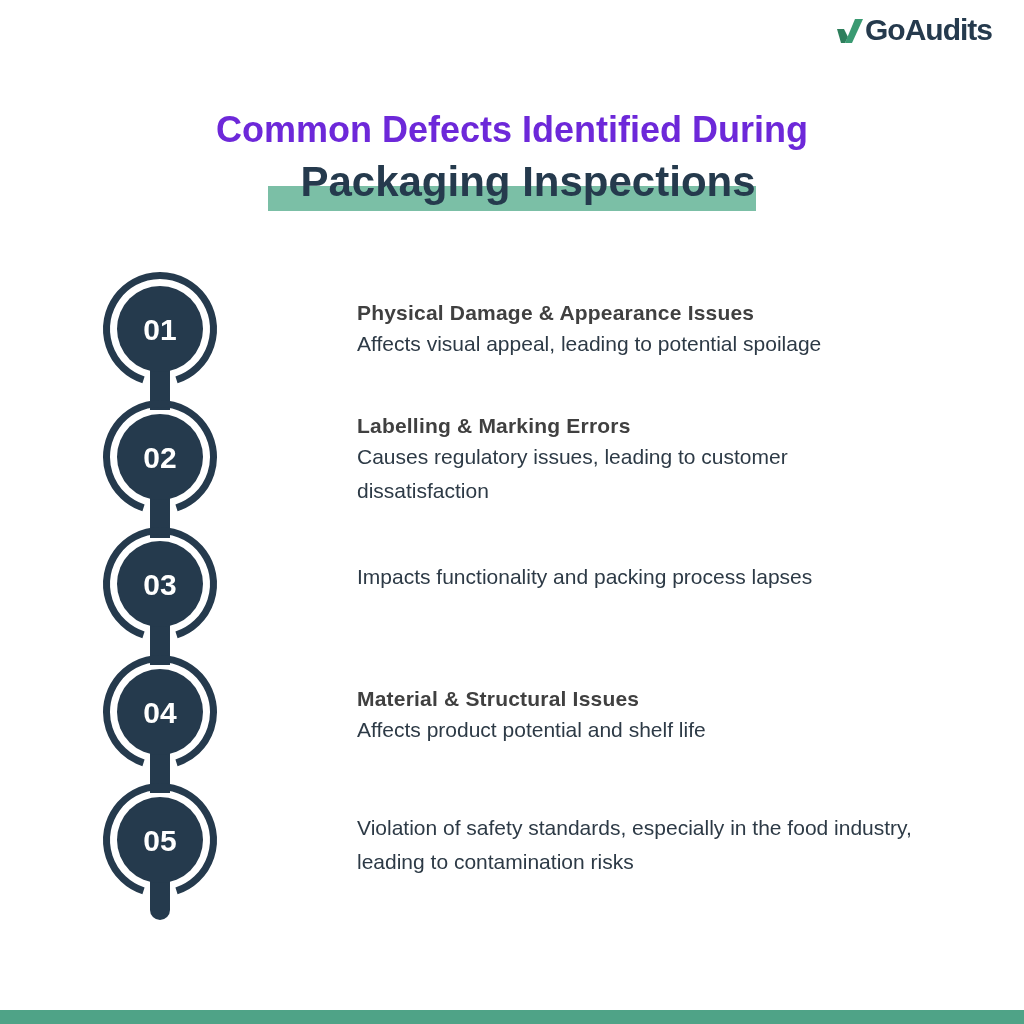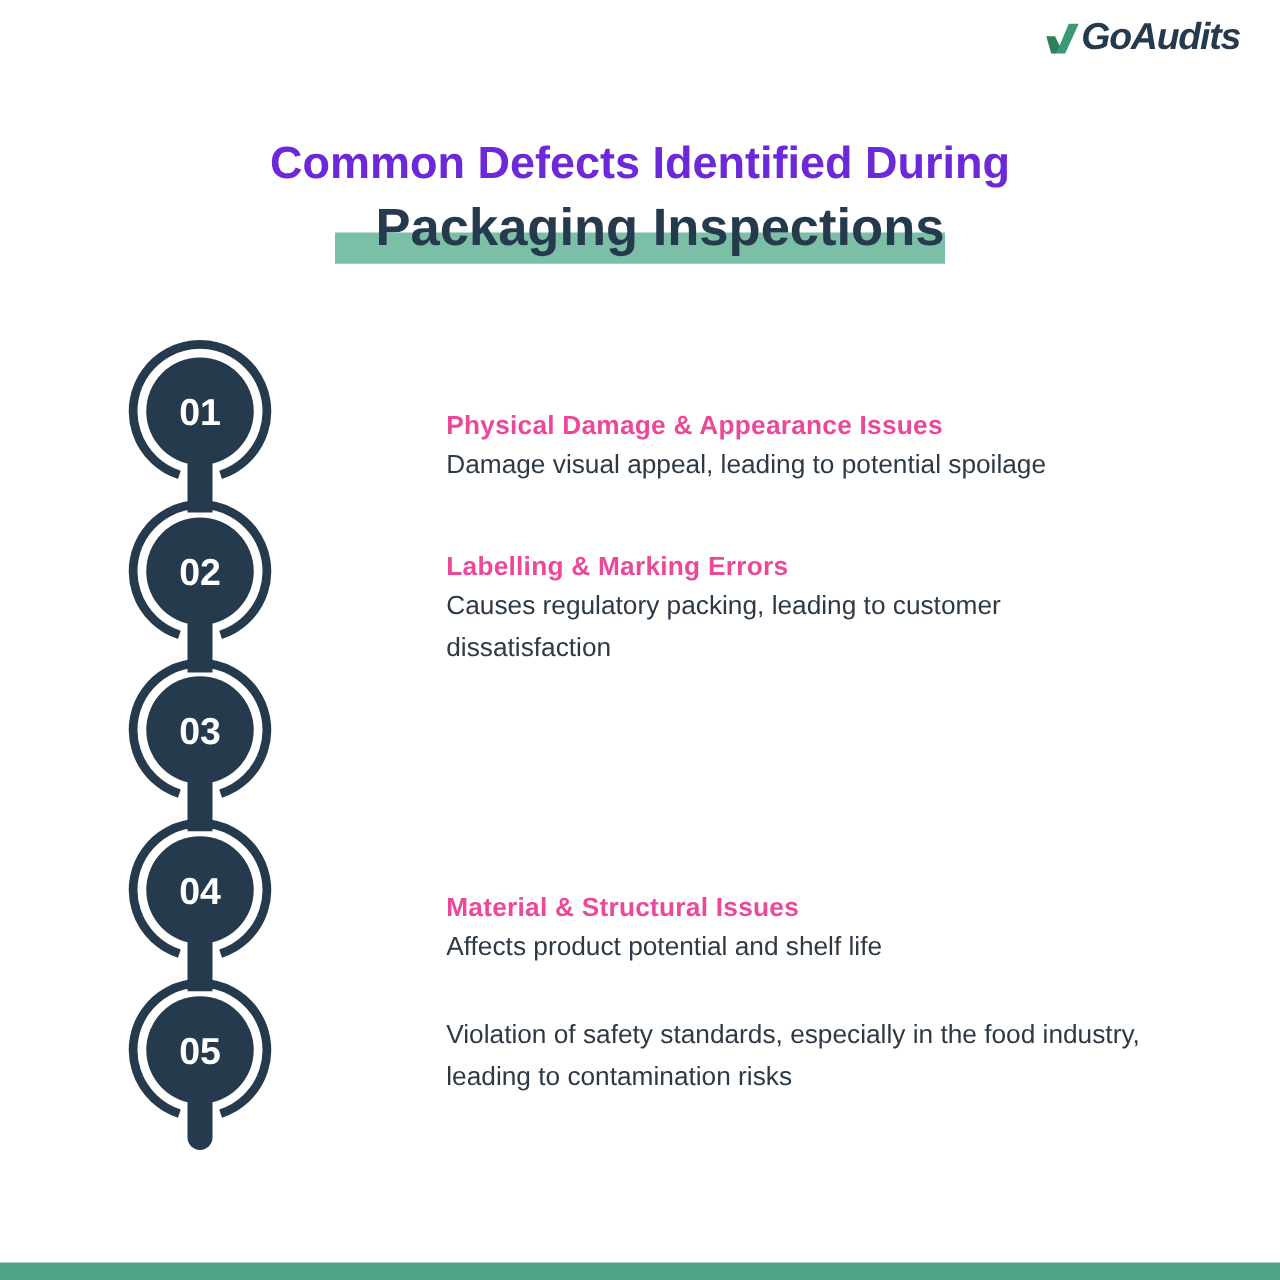--- a/index.html
+++ b/index.html
@@ -15,21 +15,20 @@
       font-family: "Liberation Sans", "DejaVu Sans", sans-serif;
       color: #253a4d;
     }
     .logo {
       position: absolute;
       left: 836px;
       top: 12px;
       height: 36px;
       display: flex;
       align-items: center;
-      font-style: italic;
     }
     .logo svg { display: block; }
     .logo-text {
       font-family: "Liberation Sans", sans-serif;
       font-weight: 700;
       font-size: 30px;
       letter-spacing: -1px;
       color: #253a4d;
       margin-left: 1px;
       line-height: 36px;
@@ -81,23 +80,22 @@
     }
     .item {
       position: absolute;
       left: 357px;
       width: 580px;
     }
     .item-title {
       font-weight: 700;
       font-size: 21px;
       line-height: 26px;
-      color: #ec4899;
+      color: #404040;
       letter-spacing: 0.2px;
-      margin-top: 28px;
     }
     .item-desc {
       font-size: 21px;
       line-height: 34px;
       color: #2d3a46;
       margin-top: 1px;
     }
     .bottom-bar {
       position: absolute;
       left: 0;
@@ -162,29 +160,30 @@
     <text class="num" x="0" y="11" text-anchor="middle">04</text>
   </g>
   <g transform="translate(160,840)">
     <use href="#node"></use>
     <text class="num" x="0" y="11" text-anchor="middle">05</text>
   </g>
 </svg>
 
 <div class="item" style="top:300px;">
   <div class="item-title">Physical Damage &amp; Appearance Issues</div>
-  <div class="item-desc">Damage visual appeal, leading to potential spoilage</div>
+  <div class="item-desc">Affects visual appeal, leading to potential spoilage</div>
 </div>
 
 <div class="item" style="top:413px; width:520px;">
   <div class="item-title">Labelling &amp; Marking Errors</div>
-  <div class="item-desc">Causes regulatory packing, leading to customer dissatisfaction</div>
+  <div class="item-desc">Causes regulatory issues, leading to customer dissatisfaction</div>
 </div>
 
 <div class="item" style="top:559px;">
+  <div class="item-desc">Impacts functionality and packing process lapses</div>
 </div>
 
 <div class="item" style="top:686px;">
   <div class="item-title">Material &amp; Structural Issues</div>
   <div class="item-desc">Affects product potential and shelf life</div>
 </div>
 
 <div class="item" style="top:810px; width:570px;">
   <div class="item-desc">Violation of safety standards, especially in the food industry, leading to contamination risks</div>
 </div>

